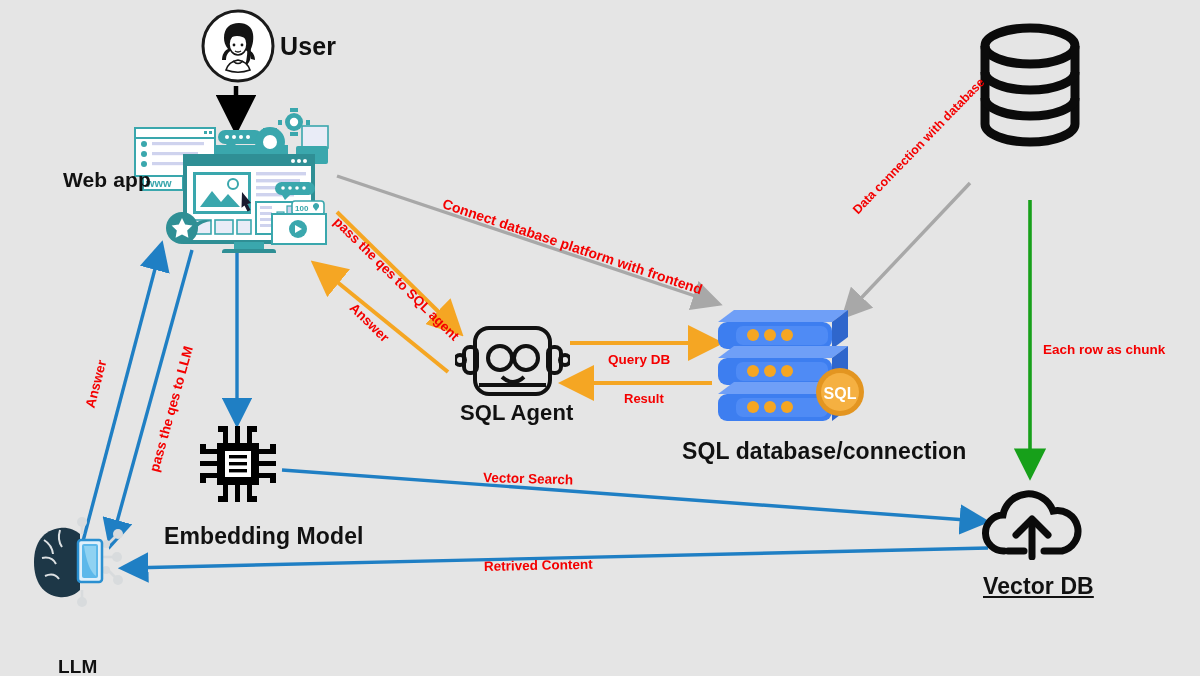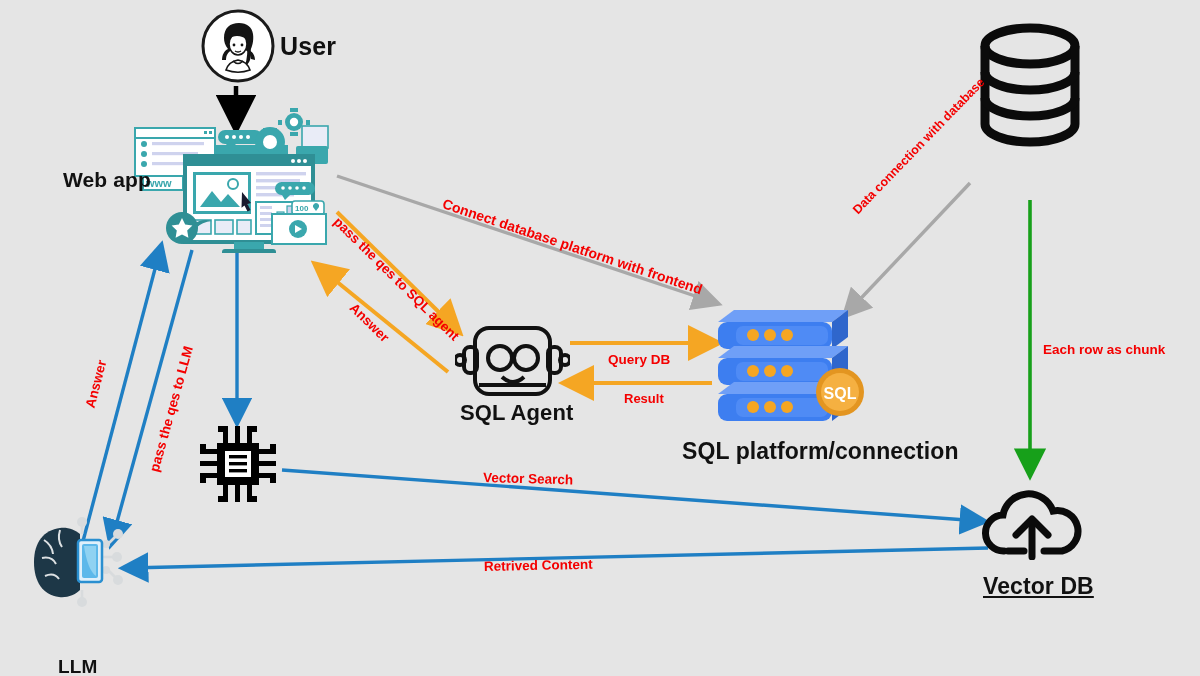--- a/index.html
+++ b/index.html
@@ -248,21 +248,21 @@
         <rect x="24" y="26" width="92" height="19" rx="7" fill="#4f8bf5"></rect>
         <circle cx="41" cy="35" r="6" fill="#f5a623"></circle>
           <circle cx="58" cy="35" r="6" fill="#f5a623"></circle>
           <circle cx="75" cy="35" r="6" fill="#f5a623"></circle>
       </g>
       <circle cx="128" cy="92" r="24" fill="#e39520"></circle>
       <circle cx="128" cy="92" r="19" fill="#f5b041"></circle>
       <text x="128" y="99" text-anchor="middle" font-family="Liberation Sans, sans-serif" font-size="16" font-weight="700" fill="#fff">SQL</text>
     </svg>
   </div>
-  <div class="node-label" style="left:682px; top:438px; font-size:23px;">SQL platform/connection</div>
+  <div class="node-label" style="left:682px; top:438px; font-size:23px;">SQL database/connection</div>
 
   <div class="node" style="left:975px; top:20px; width:110px; height:130px;">
     <svg viewBox="0 0 110 130" width="110" height="130">
       <g fill="none" stroke="#0b0b0b" stroke-width="9">
         <ellipse cx="55" cy="26" rx="45" ry="18"></ellipse>
         <path d="M10 26 V104"></path>
         <path d="M100 26 V104"></path>
         <path d="M10 104 a45 18 0 0 0 90 0"></path>
         <path d="M10 52 a45 18 0 0 0 90 0"></path>
         <path d="M10 78 a45 18 0 0 0 90 0"></path>
@@ -294,20 +294,21 @@
           <rect x="60" y="8" width="5" height="6"></rect>
         <rect x="26" y="78" width="5" height="6"></rect>
           <rect x="60" y="78" width="5" height="6"></rect>
         <rect x="8" y="26" width="6" height="5"></rect>
           <rect x="8" y="60" width="6" height="5"></rect>
         <rect x="78" y="26" width="6" height="5"></rect>
           <rect x="78" y="60" width="6" height="5"></rect>
       </g>
     </svg>
   </div>
+  <div class="node-label" style="left:164px; top:523px; font-size:23px;">Embedding Model</div>
 
   <div class="node" style="left:22px; top:512px; width:115px; height:100px;">
     <svg viewBox="0 0 115 100" width="115" height="100">
       <g stroke="#d8dbdd" stroke-width="2.6" fill="none">
         <path d="M60 22 V12"></path>
           <path d="M60 78 V88"></path>
         <path d="M72 32 H86"></path>
           <path d="M72 45 H92"></path>
           <path d="M72 58 H86"></path>
         <path d="M86 32 L94 24"></path>

